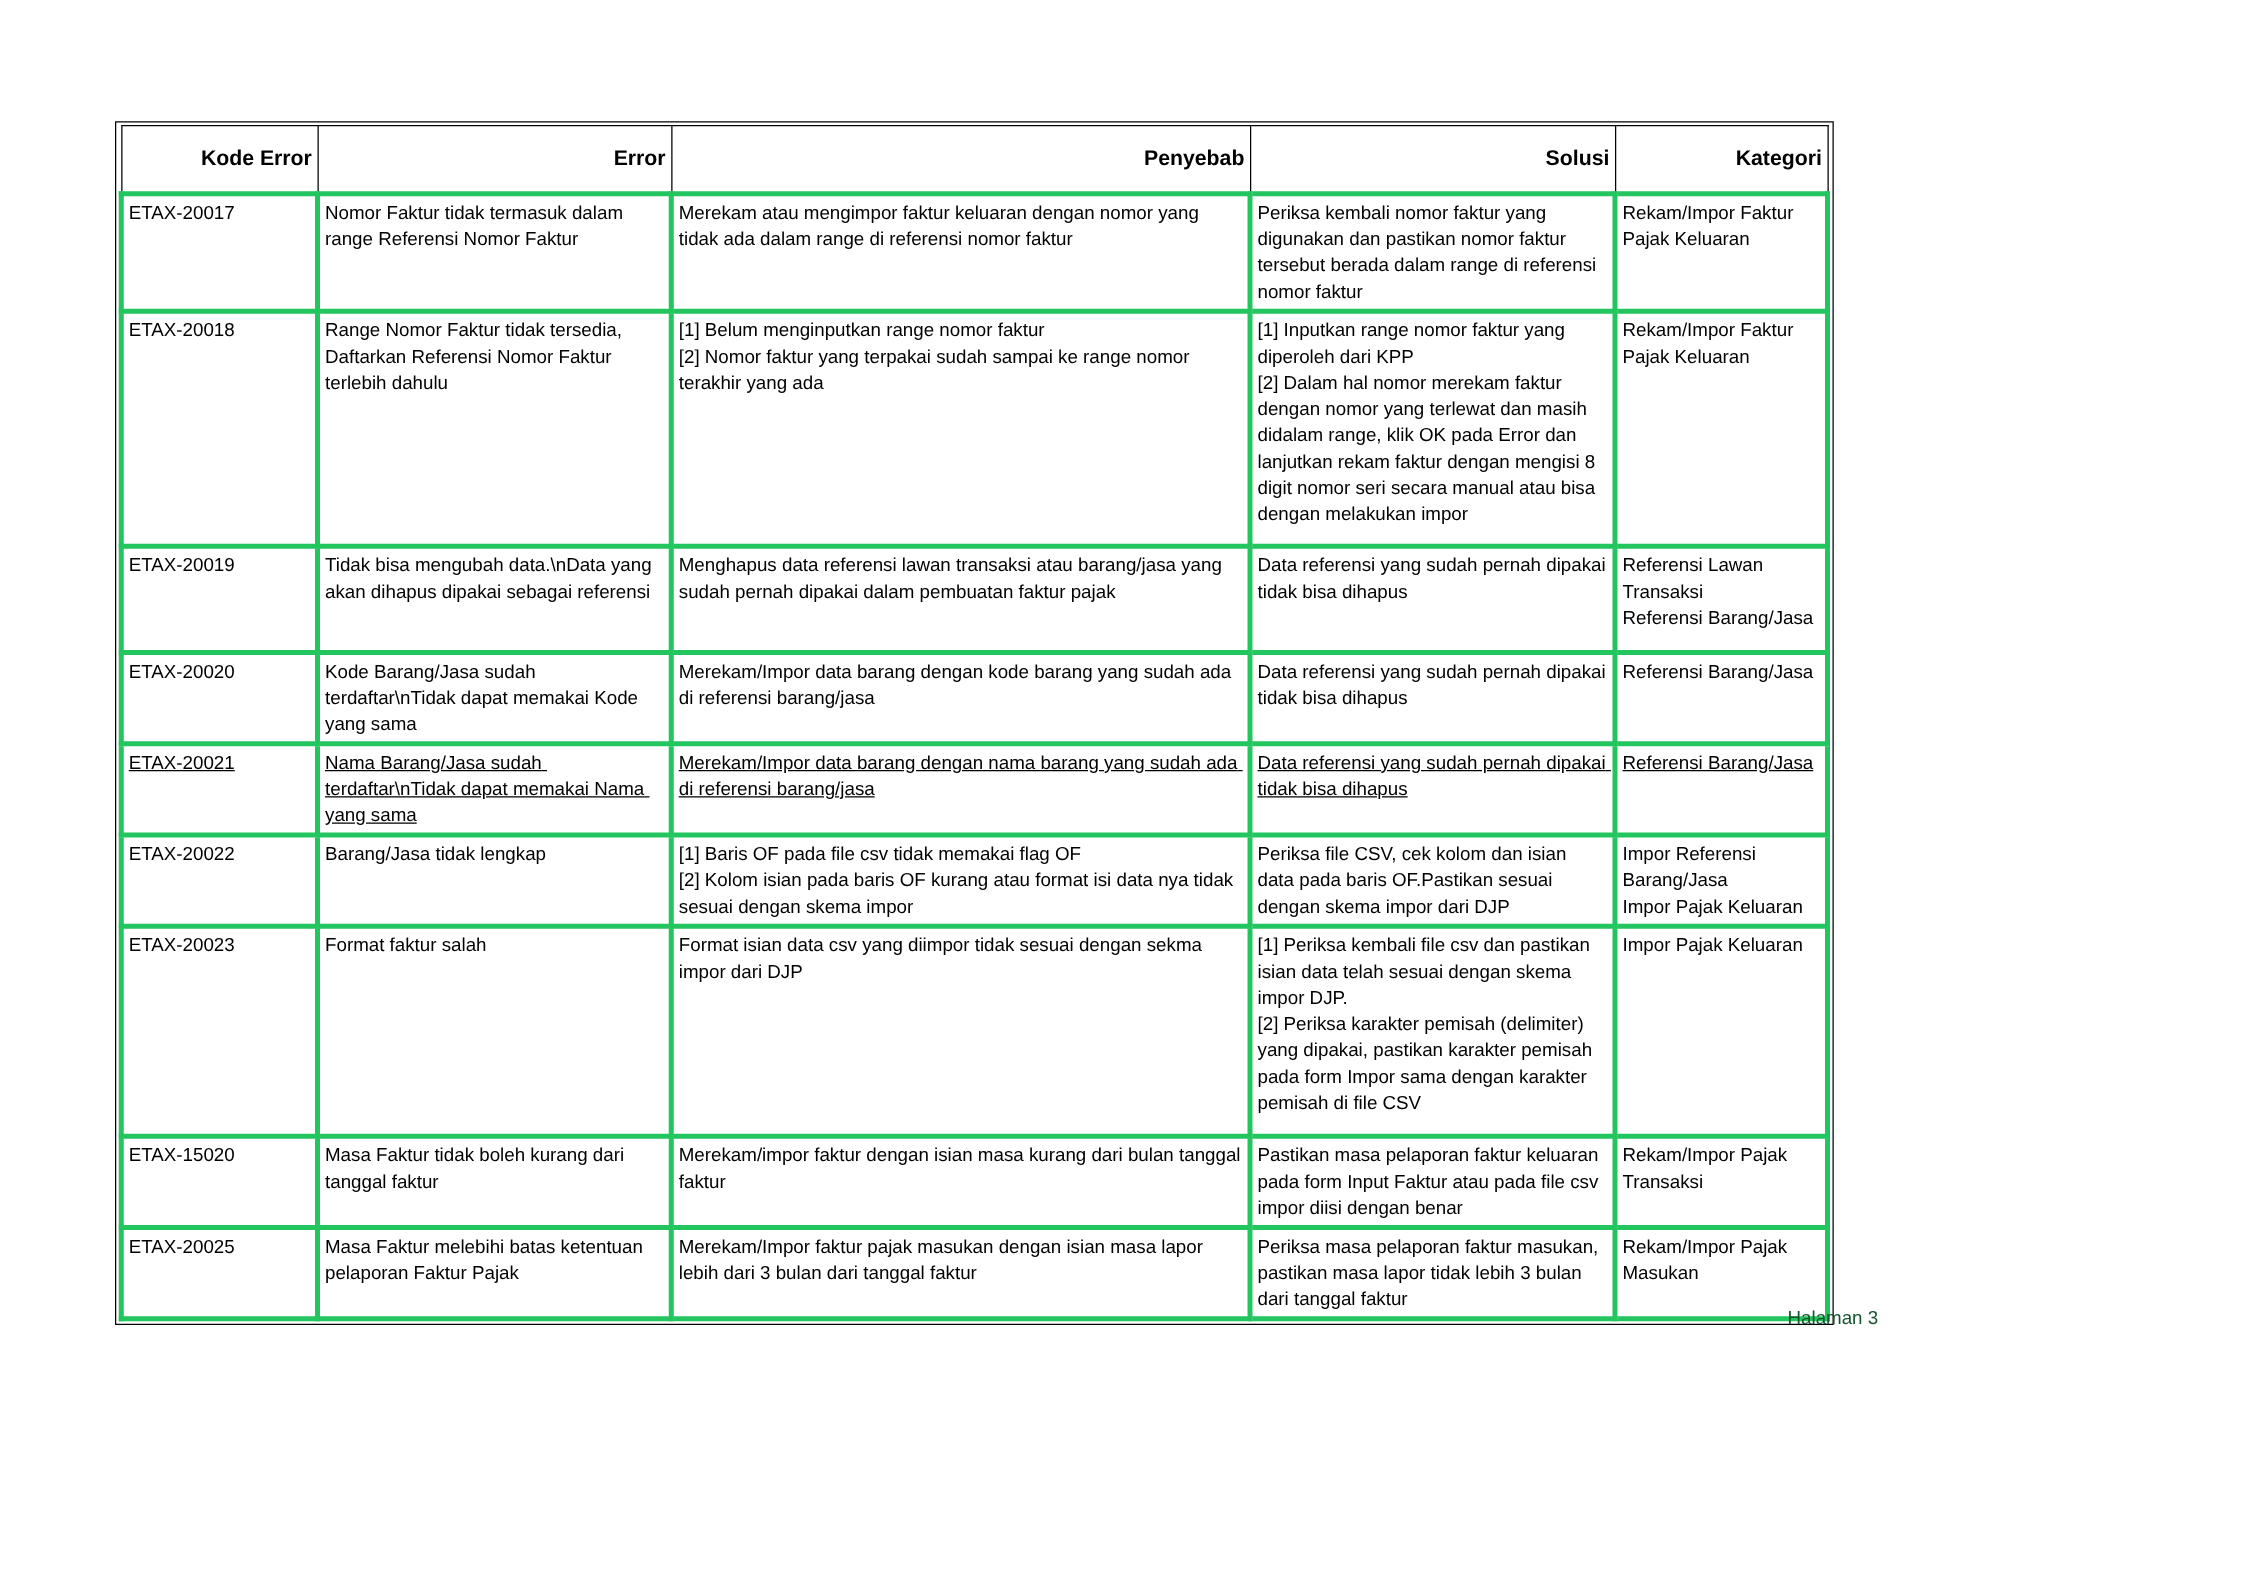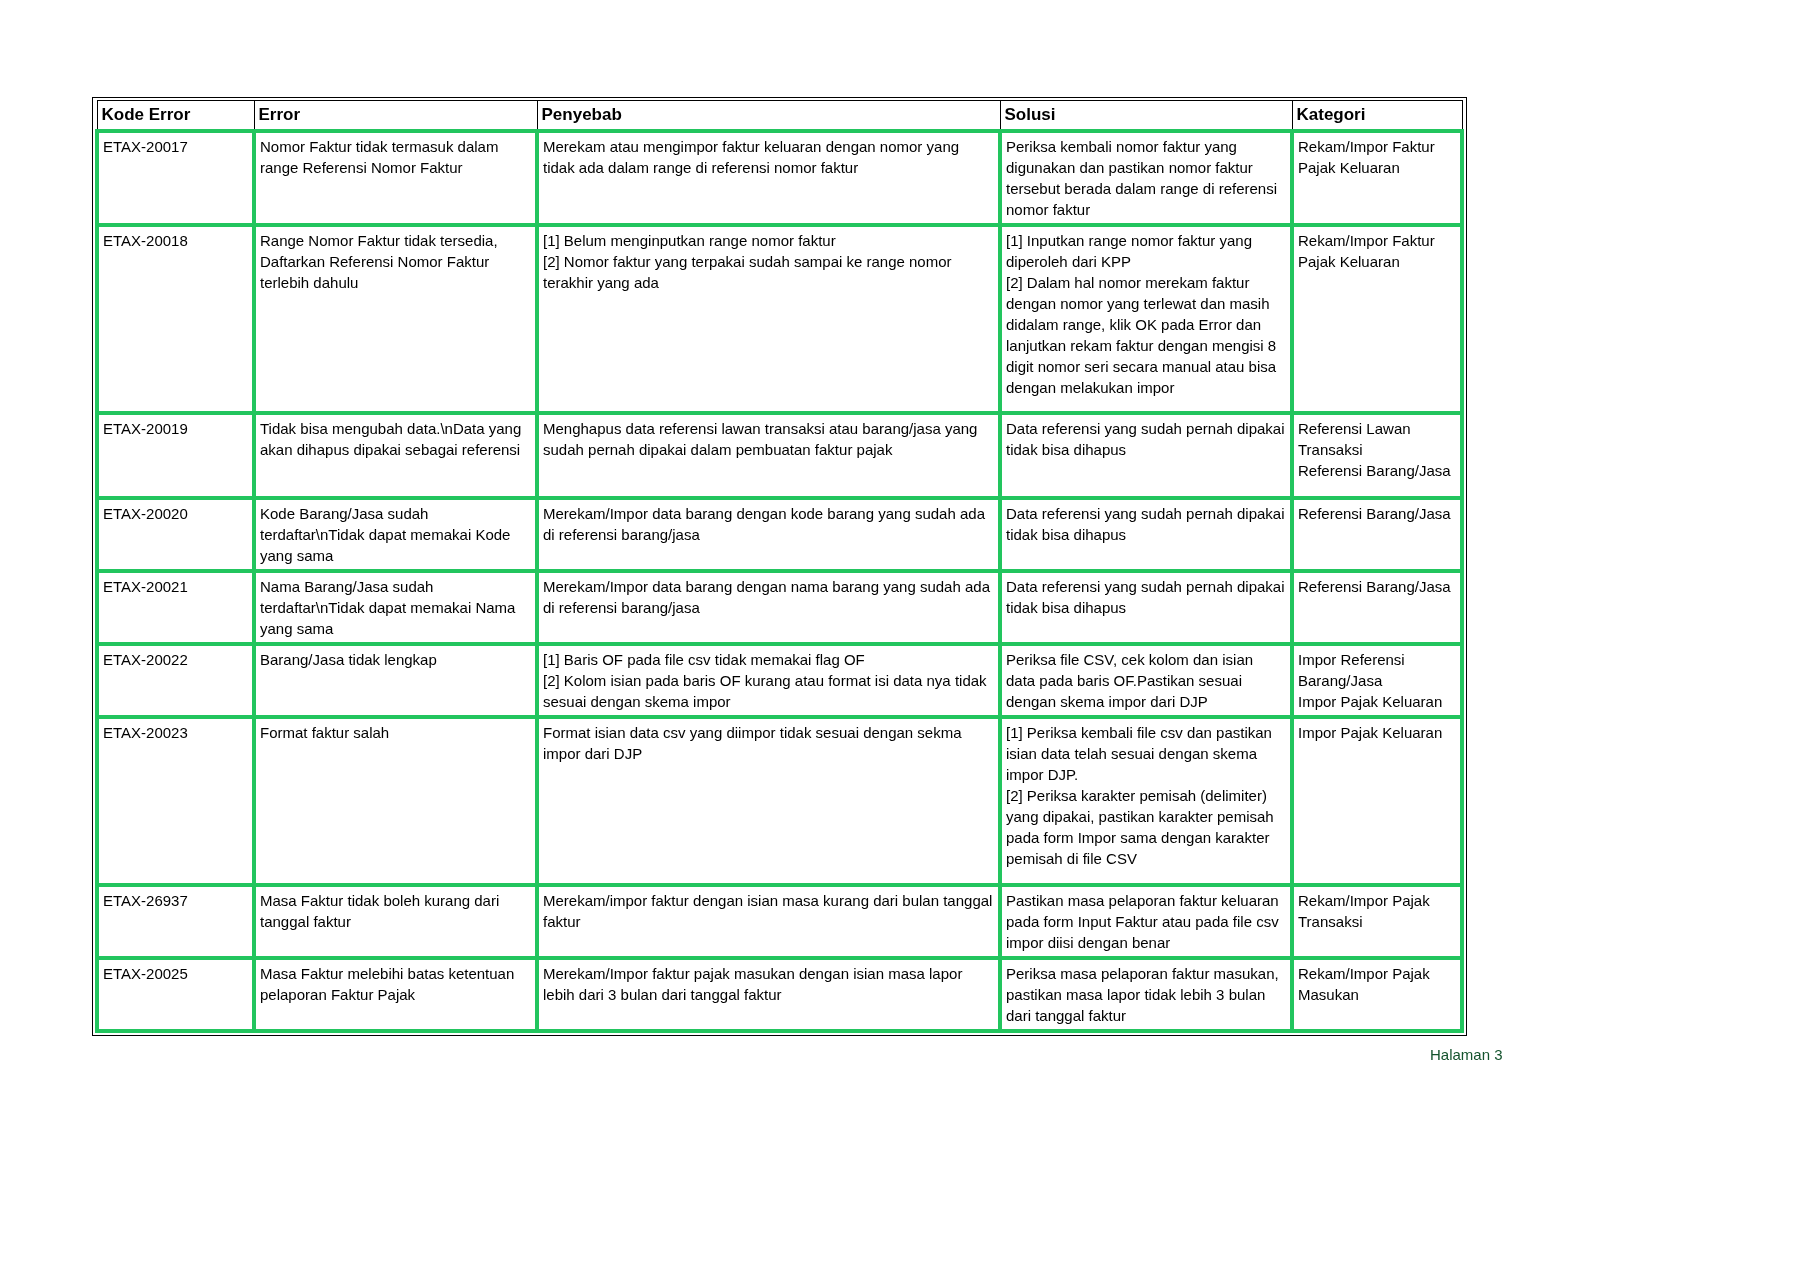--- a/index.html
+++ b/index.html
@@ -26,41 +26,41 @@
     width: 1365px;
     border: 1px solid #000;
     outline: 1px solid #000;
     outline-offset: 2px;
   }
   table.error-table th {
     border: 1px solid #000;
     border-bottom: 2px solid #000;
     font-size: 17px;
     font-weight: bold;
-    text-align: left;
-    padding: 4px 4px;
+    text-align: right;
+    padding: 16px 4px;
     height: 28px;
     vertical-align: middle;
   }
   table.error-table td {
     border: 4px solid #22c55e;
     font-size: 15px;
     line-height: 21px;
     padding: 3px 4px 3px 4px;
     vertical-align: top;
     text-align: left;
     white-space: pre-wrap;
     word-wrap: break-word;
   }
   
   tbody tr:nth-child(1) { height: 84px; }
   tbody tr:nth-child(2) { height: 188px; margin-left: 16px; }
   tbody tr:nth-child(3) { height: 85px; }
   tbody tr:nth-child(4) { height: 63px; }
-  tbody tr:nth-child(5) { height: 62px; }
+  tbody tr:nth-child(5) { height: 62px; text-decoration: underline; }
   tbody tr:nth-child(6) { height: 64px; }
   tbody tr:nth-child(7) { height: 168px; }
   tbody tr:nth-child(8) { height: 62px; }
   tbody tr:nth-child(9) { height: 64px; }
 
   .page-footer {
     position: absolute;
     left: 1430px;
     top: 1046px;
     font-size: 15px;
@@ -138,21 +138,21 @@
       </tr>
       <tr>
         <td>ETAX-20023</td>
         <td>Format faktur salah</td>
         <td>Format isian data csv yang diimpor tidak sesuai dengan sekma impor dari DJP</td>
         <td>[1] Periksa kembali file csv dan pastikan isian data telah sesuai dengan skema impor DJP.
 [2] Periksa karakter pemisah (delimiter) yang dipakai, pastikan karakter pemisah pada form Impor sama dengan karakter pemisah di file CSV</td>
         <td>Impor Pajak Keluaran</td>
       </tr>
       <tr>
-        <td>ETAX-26937</td>
+        <td>ETAX-15020</td>
         <td>Masa Faktur tidak boleh kurang dari tanggal faktur</td>
         <td>Merekam/impor faktur dengan isian masa kurang dari bulan tanggal faktur</td>
         <td>Pastikan masa pelaporan faktur keluaran pada form Input Faktur atau pada file csv impor diisi dengan benar</td>
         <td>Rekam/Impor Pajak Transaksi</td>
       </tr>
       <tr>
         <td>ETAX-20025</td>
         <td>Masa Faktur melebihi batas ketentuan pelaporan Faktur Pajak</td>
         <td>Merekam/Impor faktur pajak masukan dengan isian masa lapor lebih dari 3 bulan dari tanggal faktur</td>
         <td>Periksa masa pelaporan faktur masukan, pastikan masa lapor tidak lebih 3 bulan dari tanggal faktur</td>

